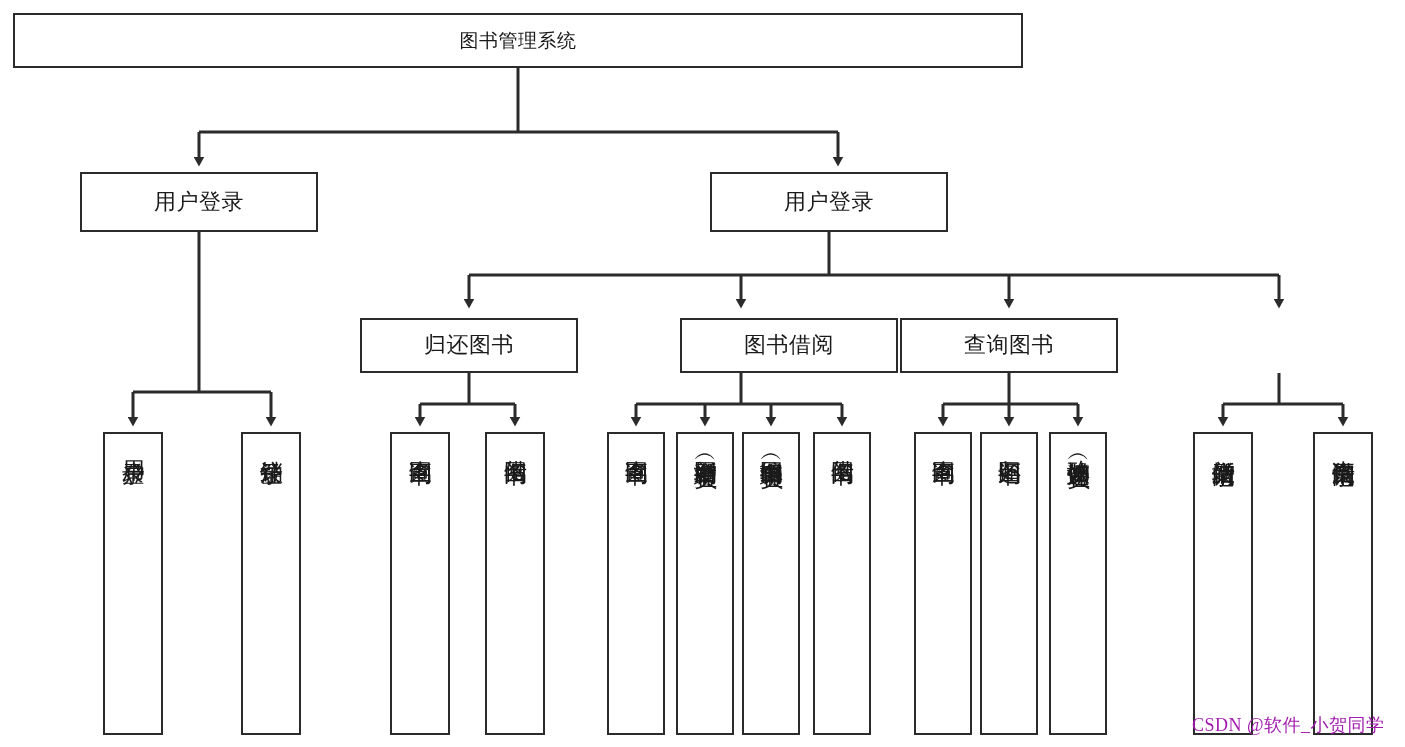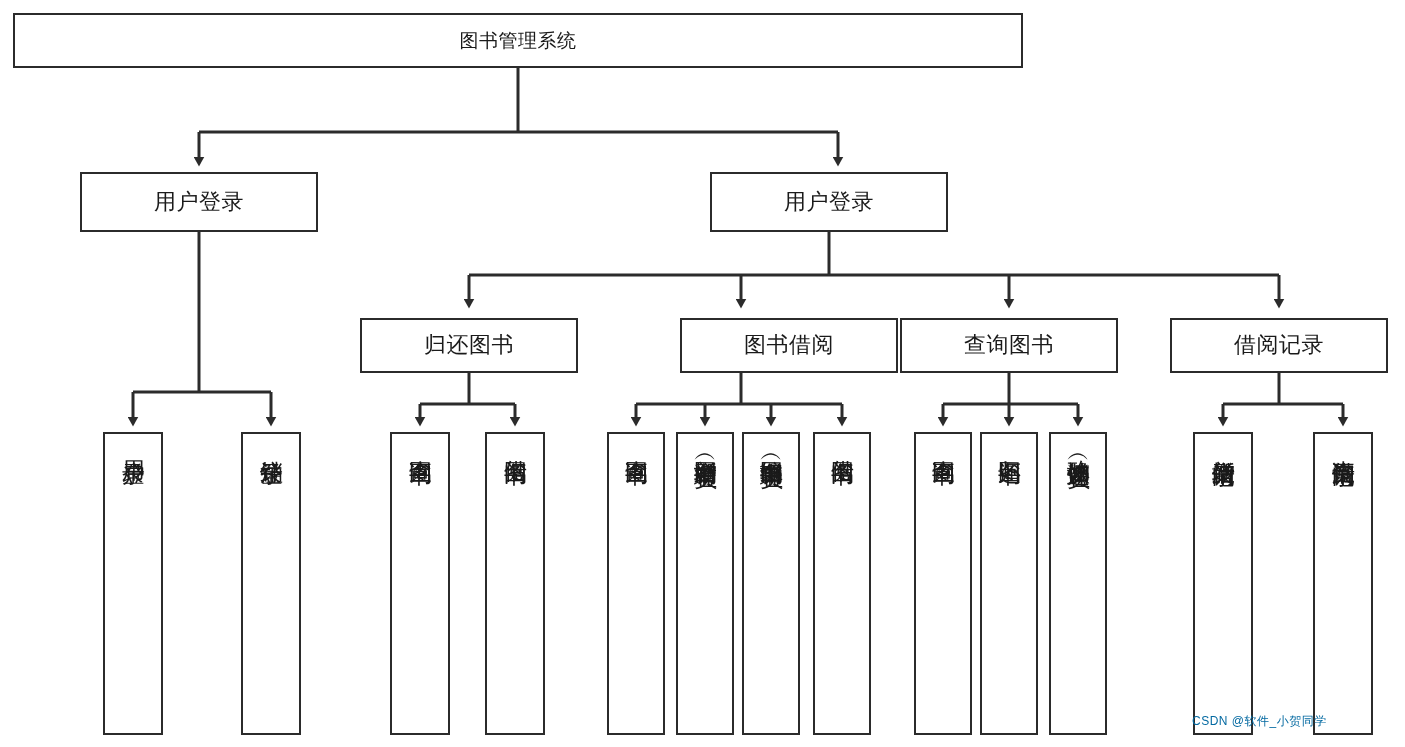--- a/index.html
+++ b/index.html
@@ -57,25 +57,25 @@
   }
   .node.vert .label {
     writing-mode: vertical-rl;
     text-orientation: upright;
     font-size: 23px;
     letter-spacing: 1px;
     white-space: nowrap;
   }
   .watermark {
     position: absolute;
-    font-size: 12px;
-    color: #0369a1;
+    font-size: 18px;
+    color: #a21caf;
     white-space: nowrap;
     letter-spacing: 0.5px;
-    font-family: Liberation Sans, sans-serif;
+    font-family: Liberation Serif, serif;
   }
 </style>
 </head>
 <body>
 
 <div id="canvas">
 
   <svg class="edges" viewBox="0 0 1405 747">
     <defs>
       <marker id="arw" markerWidth="10" markerHeight="11" refX="1.5" refY="5.5" orient="auto" markerUnits="userSpaceOnUse">
@@ -139,23 +139,20 @@
 
   <div class="node horiz" style="left:360px; top:318px; width:218px; height:55px;">
     <span class="label">归还图书</span>
   </div>
   <div class="node horiz" style="left:632px; top:318px; width:218px; height:55px;margin-left:48px;">
     <span class="label">图书借阅</span>
   </div>
   <div class="node horiz" style="left:900px; top:318px; width:218px; height:55px;">
     <span class="label">查询图书</span>
   </div>
-  <div class="node horiz" style="left:1170px; top:318px; width:218px; height:55px;">
-    <span class="label">借阅记录</span>
-  </div>
 
   <div class="node vert" style="left:103px; top:432px; width:60px; height:303px;">
     <span class="label">用户登录</span>
   </div>
   <div class="node vert" style="left:241px; top:432px; width:60px; height:303px;">
     <span class="label">注销登录</span>
   </div>
 
   <div class="node vert" style="left:390px; top:432px; width:60px; height:303px;">
     <span class="label">查询图书</span>

